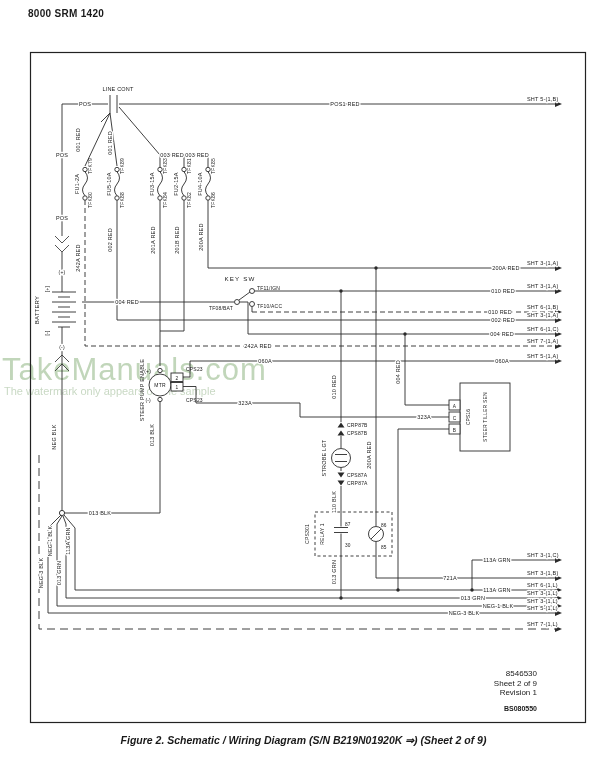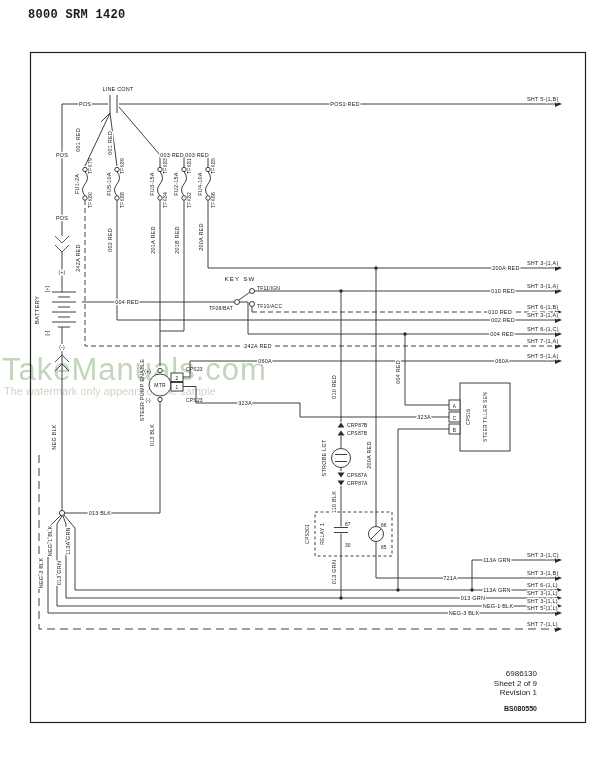--- a/index.html
+++ b/index.html
@@ -1,18 +1,18 @@
 <!DOCTYPE html>
 <html style="--line: #2a2a2a; --watermark: #b7cfae; --watermark2: #c9d9c4;"><head>
 <meta charset="utf-8">
 <style>
   html,body{margin:0;padding:0;background:#fff;}
   #page{position:relative;width:607px;height:760px;background:#fff;overflow:hidden;
         font-family:"Liberation Sans",sans-serif;color:#1a1a1a;}
-  #hdr{position:absolute;left:28px;top:8px;font-size:12px;font-weight:bold;letter-spacing:.3px;font-family:Liberation Mono, monospace;}
+  #hdr{position:absolute;left:28px;top:8px;font-size:10px;font-weight:bold;letter-spacing:.3px;}
   #wm1{position:absolute;left:2px;top:352px;font-size:31px;color:var(--watermark,#b7cfae);
        letter-spacing:1px;opacity:.85;pointer-events:none;}
   #wm2{position:absolute;left:4px;top:385px;font-size:11px;color:var(--watermark2,#c9d9c4);pointer-events:none;}
   #tblock{position:absolute;right:70px;top:669px;text-align:right;font-size:8px;line-height:9.5px;}
   #stamp{margin-top:6px;font-size:7px;font-weight:bold;}
   #cap{position:absolute;left:0;top:734px;width:100%;text-align:center;
        font-size:10.5px;font-weight:bold;font-style:italic;}
   svg{position:absolute;left:0;top:0;}
   .w{stroke:var(--line,#2a2a2a);stroke-width:.9;fill:none;}
   .thin{stroke:var(--line,#2a2a2a);stroke-width:.8;fill:none;}
@@ -276,19 +276,20 @@
       <text class="halo" x="527" y="575">SHT 3-(1,B)</text>
       <text class="halo" x="527" y="587">SHT 6-(1,L)</text>
       <text class="halo" x="527" y="595">SHT 3-(1,L)</text>
       <text class="halo" x="527" y="603">SHT 3-(1,L)</text>
       <text class="halo" x="527" y="610">SHT 5-(1,L)</text>
       <text class="halo" x="527" y="626">SHT 7-(1,L)</text>
     </g>
   </svg>
 
   <div id="tblock">
-    <div>6986130</div>
+    <div>8546530</div>
     <div>Sheet 2 of 9</div>
     <div>Revision 1</div>
     <div id="stamp">BS080550</div>
   </div>
 
+  <div id="cap">Figure 2. Schematic / Wiring Diagram (S/N B219N01920K ⇒) (Sheet 2 of 9)</div>
 </div>
 
 </body></html>

